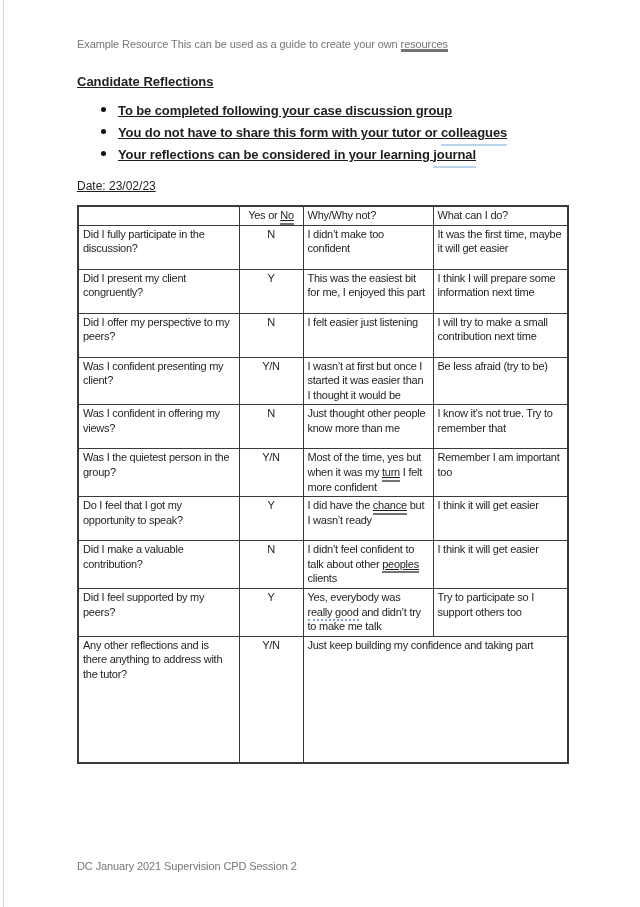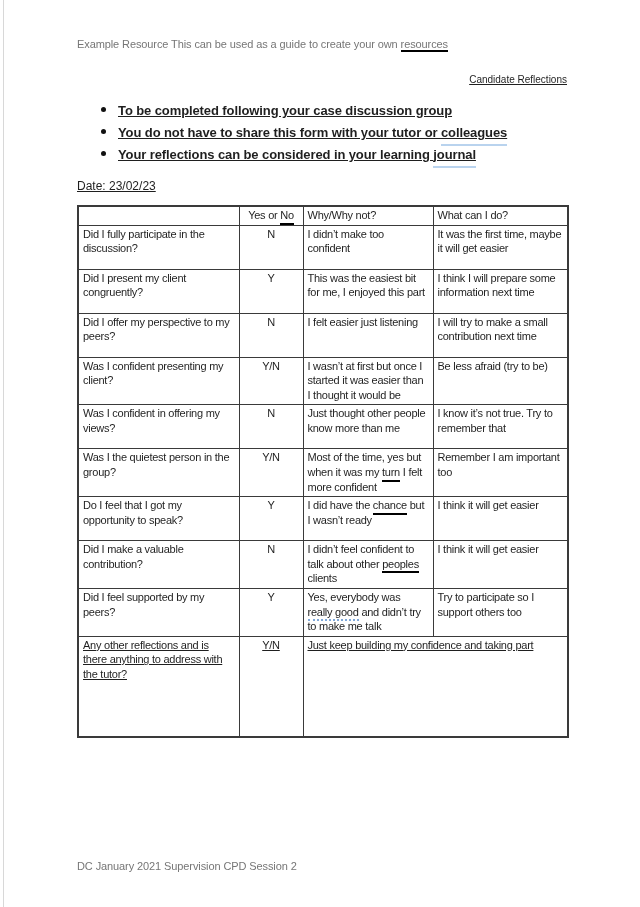--- a/index.html
+++ b/index.html
@@ -30,23 +30,23 @@
     top: 38px;
     font-size: 11px;
     color: #767676;
     letter-spacing: -0.1px;
   }
   .title-wrap {
     position: absolute;
     left: 77px;
     top: 74px;
     width: 490px;
-    text-align: right;
-    font-weight: normal;
-    font-size: 10px;
+    text-align: left;
+    font-weight: bold;
+    font-size: 13px;
   }
   .u { text-decoration: underline; }
   ul.bullets {
     position: absolute;
     left: 101px;
     top: 100px;
     margin: 0;
     padding: 0;
     list-style: none;
   }
@@ -89,26 +89,26 @@
   table.reflections td {
     border: 1px solid #3a3a3a;
     vertical-align: top;
     text-align: left;
     font-weight: normal;
     padding: 1px 4px 2px 4px;
     overflow: hidden;
   }
   table.reflections thead tr { height: 17px; }
   table.reflections tbody tr { height: 44px; }
-  table.reflections tbody tr:last-child { height: 101px; text-decoration: underline; }
+  table.reflections tbody tr:last-child { height: 127px; }
   .center { text-align: center !important; }
   
   .spell, .spell-u, .grammar { display: inline-block; line-height: inherit; }
   .spell   { text-decoration: underline; border-bottom: 2px solid #b9d3ee; margin-bottom: -2px; }
-  .spell-u { border-bottom: 2px solid #000000; margin-bottom: -2px; }
+  .spell-u { text-decoration: underline; border-bottom: 2px solid #737373; margin-bottom: -2px; }
   .grammar { border-bottom: 2px dotted #7fa8d9; margin-bottom: -2px; }
   .link { color: #767676; cursor: pointer; }
   .footer-note {
     position: absolute;
     left: 77px;
     top: 860px;
     font-size: 11px;
     color: #767676;
     letter-spacing: -0.1px;
   }

